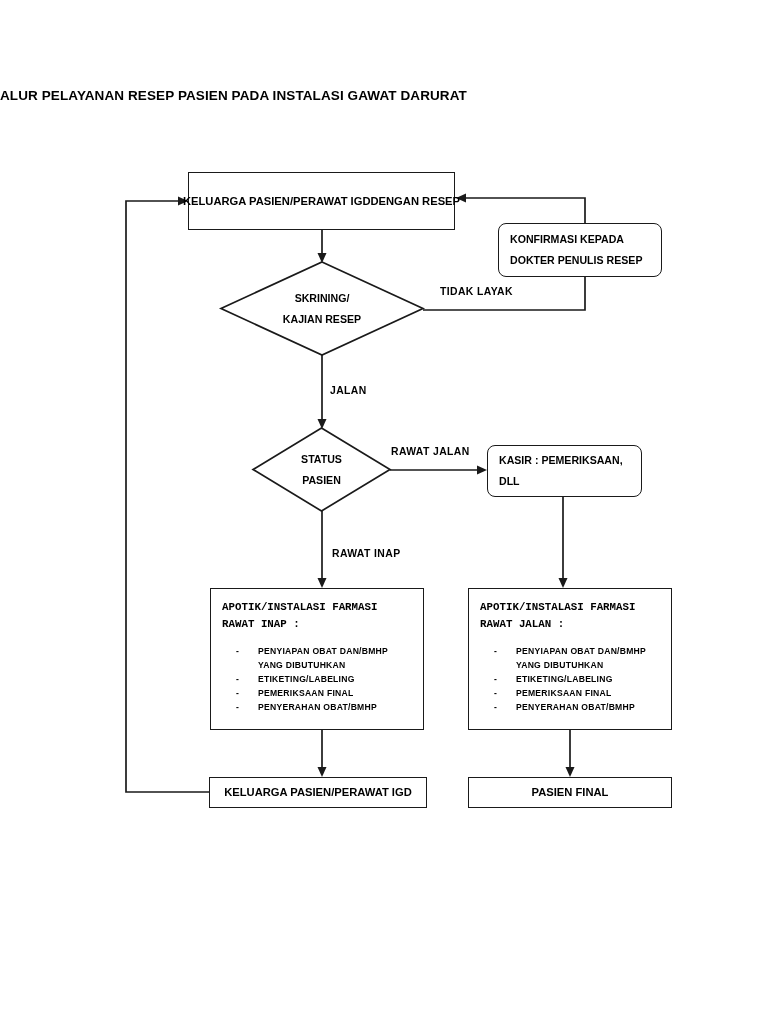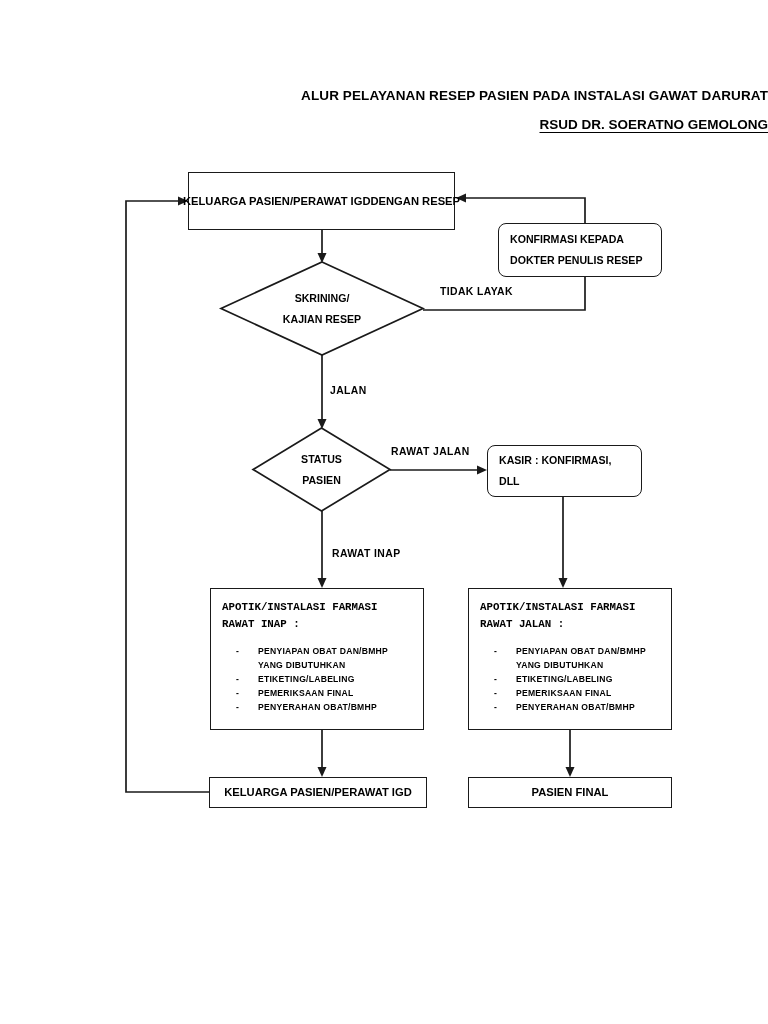--- a/index.html
+++ b/index.html
@@ -17,21 +17,21 @@
     width: 768px;
     height: 1024px;
     background: #ffffff;
     overflow: hidden;
   }
   .title-block {
     position: absolute;
     left: 0;
     top: 88px;
     width: 768px;
-    text-align: right;
+    text-align: left;
   }
   .title-line1 {
     font-size: 13.5px;
     font-weight: bold;
     letter-spacing: 0.1px;
     white-space: nowrap;
   }
   .title-line2 {
     font-size: 13.5px;
     font-weight: bold;
@@ -161,21 +161,20 @@
     stroke: none;
   }
 </style>
 </head>
 <body>
 
 <div id="page">
 
   <div class="title-block">
     <div class="title-line1">ALUR PELAYANAN RESEP PASIEN PADA INSTALASI GAWAT DARURAT</div>
-    <div class="title-line2">RSUD DR. SOERATNO GEMOLONG</div>
   </div>
 
   <svg id="wires" viewBox="0 0 768 1024">
 
     <line x1="322" y1="230" x2="322" y2="255"></line>
     <polygon class="ahead" points="322,263 317.5,253 326.5,253"></polygon>
 
     <path d="M 423 310 L 585 310 L 585 277"></path>
 
     <path d="M 585 223 L 585 198 L 464 198"></path>
@@ -227,21 +226,21 @@
     <svg width="137" height="83" viewBox="0 0 137 83">
       <polygon points="68.5,0 137,41.5 68.5,83 0,41.5" fill="#ffffff" stroke="#1a1a1a" stroke-width="1.7"></polygon>
     </svg>
     <div class="dlabel">
       <div>STATUS</div>
       <div>PASIEN</div>
     </div>
   </div>
 
   <div class="box box-left" style="left:487px; top:445px; width:155px; height:52px;">
-    <div class="b-txt-sm pad-l">KASIR : KONFIRMASI,</div>
+    <div class="b-txt-sm pad-l">KASIR : PEMERIKSAAN,</div>
     <div class="b-txt-sm pad-l">DLL</div>
   </div>
 
   <div class="box farmasi" style="left:210px; top:588px; width:214px; height:142px;">
     <div class="head">APOTIK/INSTALASI FARMASI</div>
     <div class="head">RAWAT INAP :</div>
     <ul>
       <li>
         <span class="dash">-</span>
         <span>PENYIAPAN  OBAT DAN/BMHP</span>

